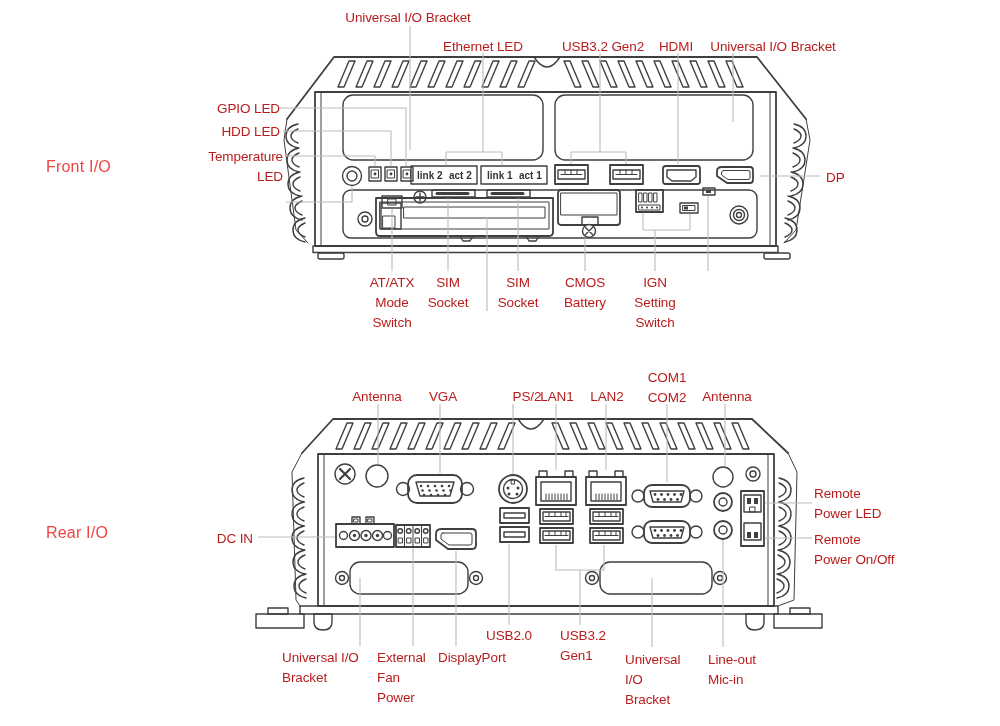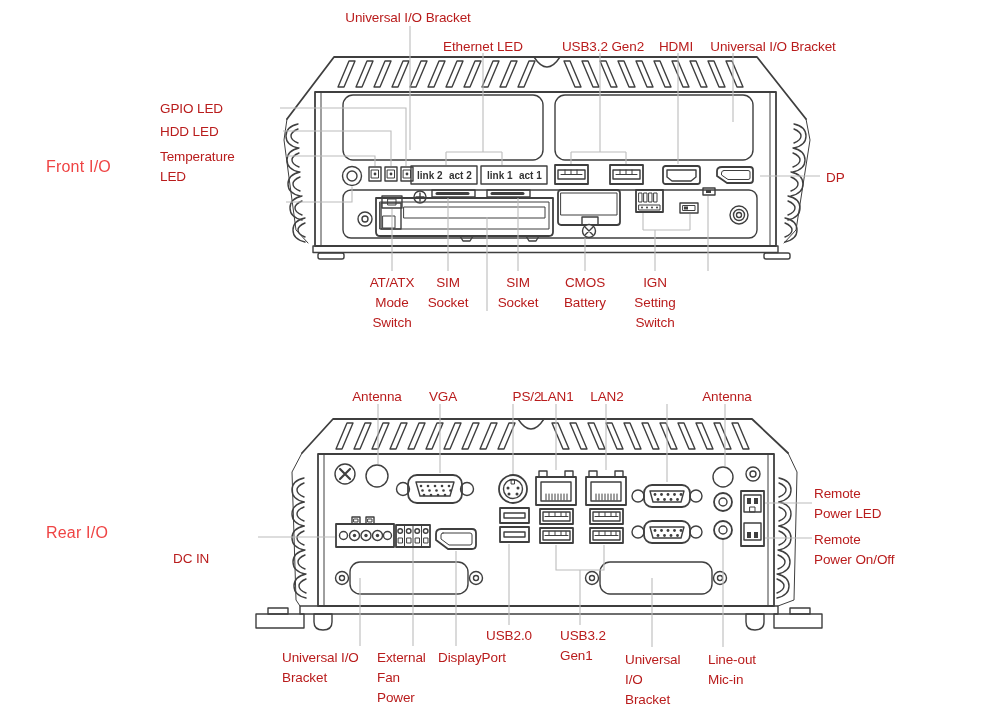--- a/index.html
+++ b/index.html
@@ -2,21 +2,21 @@
 <html><head>
 <meta charset="utf-8">
 <style>
   html,body{margin:0;padding:0;background:#fff}
   .stage{position:relative;width:1000px;height:726px;background:#ffffff;
          font-family:"Liberation Sans",sans-serif;overflow:hidden}
   .stage>svg{position:absolute;left:0;top:0}
   .lbl{position:absolute;font-size:13.5px;color:#b91c1c;line-height:20px;
        white-space:pre-line;letter-spacing:-0.1px}
   .c{text-align:center}
-  .r{text-align:left}
+  .r{text-align:right}
   .title{position:absolute;font-size:16px;color:#ef4444;letter-spacing:0.2px}
   .chassis{stroke:#3f3f3f;fill:none;stroke-width:1.4;stroke-linecap:round;stroke-linejoin:round}
   .thick{stroke-width:1.8}
   .thin{stroke-width:1}
   .fw{fill:#ffffff}
   .dot{fill:#3f3f3f;stroke:none}
   .dk{fill:#3f3f3f;stroke:none}
   .leader{stroke:#bcbcbc;stroke-width:1.1;fill:none;stroke-linecap:butt}
   .ptxt{font-family:"Liberation Sans",sans-serif;font-size:10px;font-weight:bold;
         fill:#333333;stroke:none}
@@ -494,23 +494,25 @@
 Battery</div>
 <div class="lbl c" style="left:615px;top:273px;width:80px">IGN
 Setting
 Switch</div>
 
 <div class="lbl c" style="left:337px;top:387px;width:80px">Antenna</div>
 <div class="lbl c" style="left:403px;top:387px;width:80px">VGA</div>
 <div class="lbl c" style="left:487px;top:387px;width:80px">PS/2</div>
 <div class="lbl c" style="left:517px;top:387px;width:80px">LAN1</div>
 <div class="lbl c" style="left:567px;top:387px;width:80px">LAN2</div>
+<div class="lbl c" style="left:627px;top:368px;width:80px">COM1
+COM2</div>
 <div class="lbl c" style="left:687px;top:387px;width:80px">Antenna</div>
 
-<div class="lbl r" style="left:173px;top:549px;width:80px">DC IN</div>
+<div class="lbl r" style="left:173px;top:529px;width:80px">DC IN</div>
 <div class="lbl" style="left:814px;top:484px;width:130px">Remote
 Power LED</div>
 <div class="lbl" style="left:814px;top:530px;width:140px">Remote
 Power On/Off</div>
 
 <div class="lbl" style="left:282px;top:648px;width:110px">Universal I/O
 Bracket</div>
 <div class="lbl" style="left:377px;top:648px;width:90px">External
 Fan
 Power</div>

